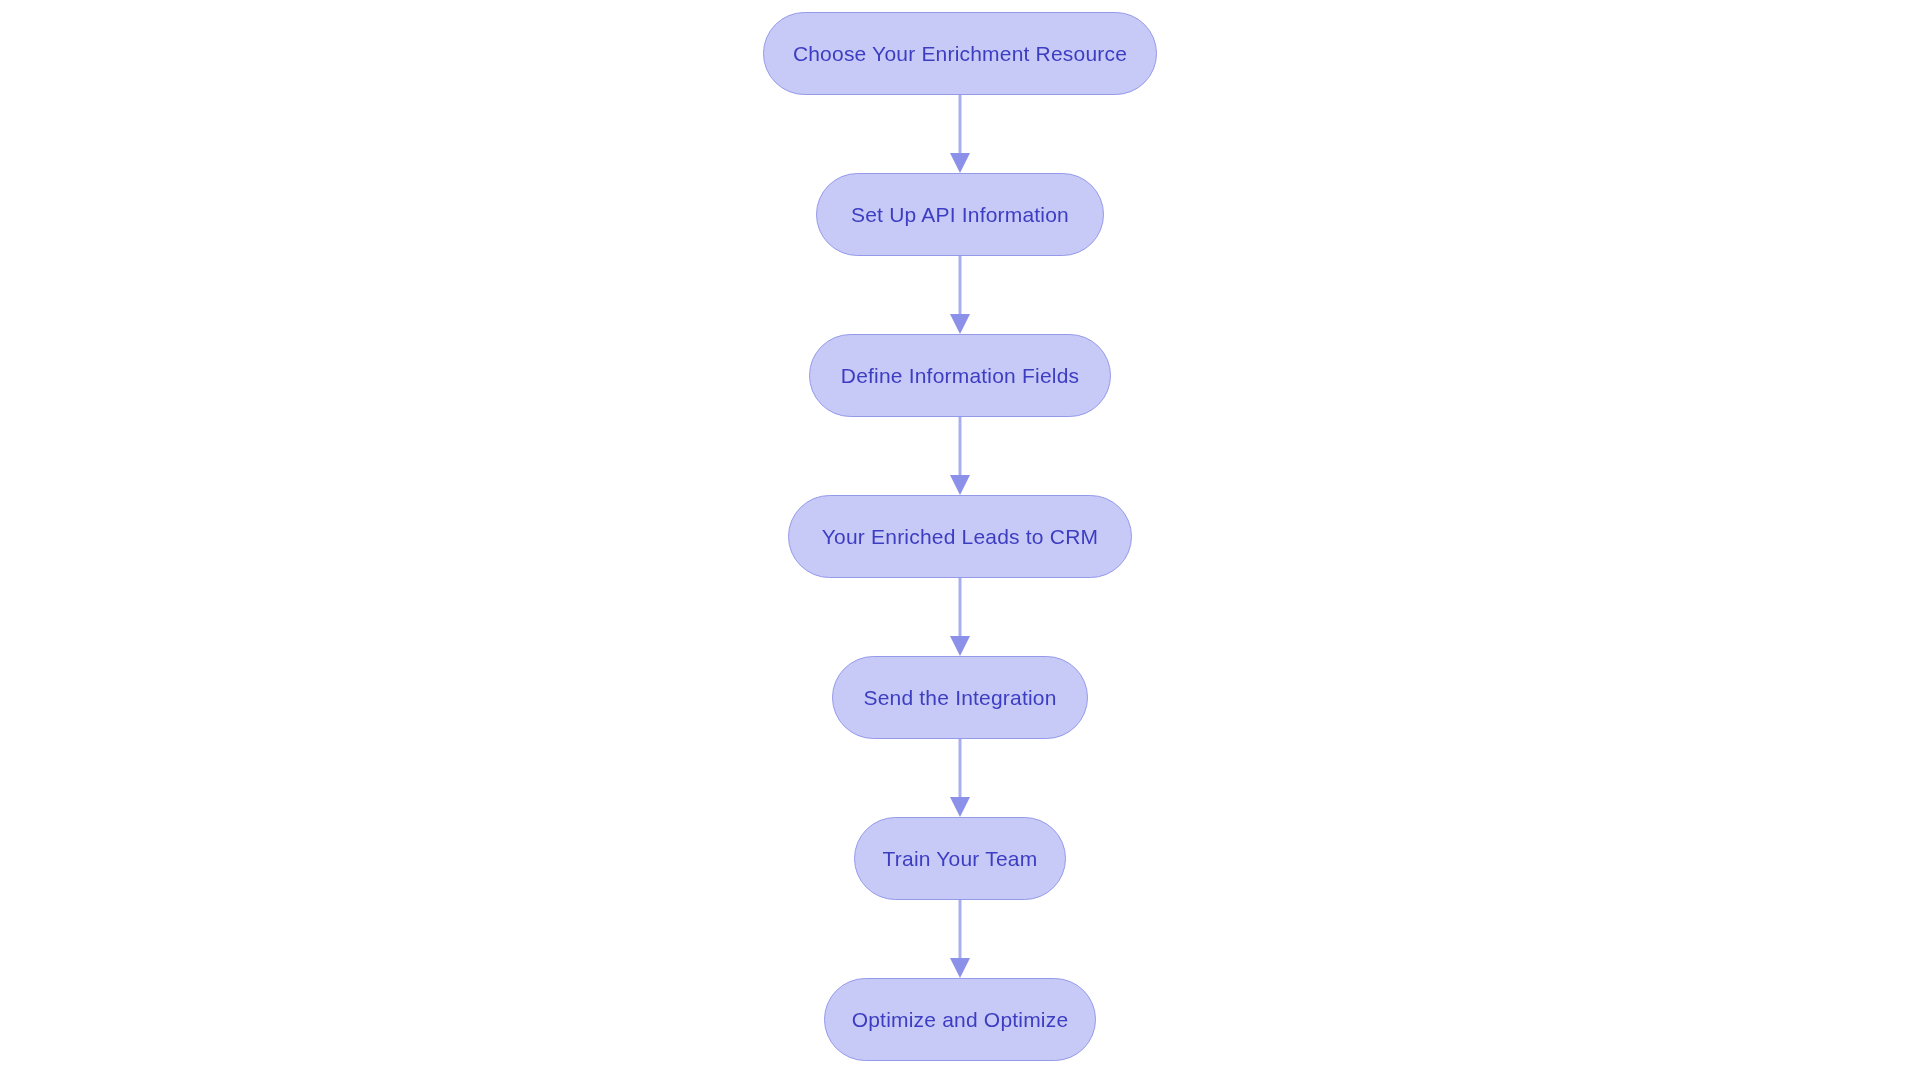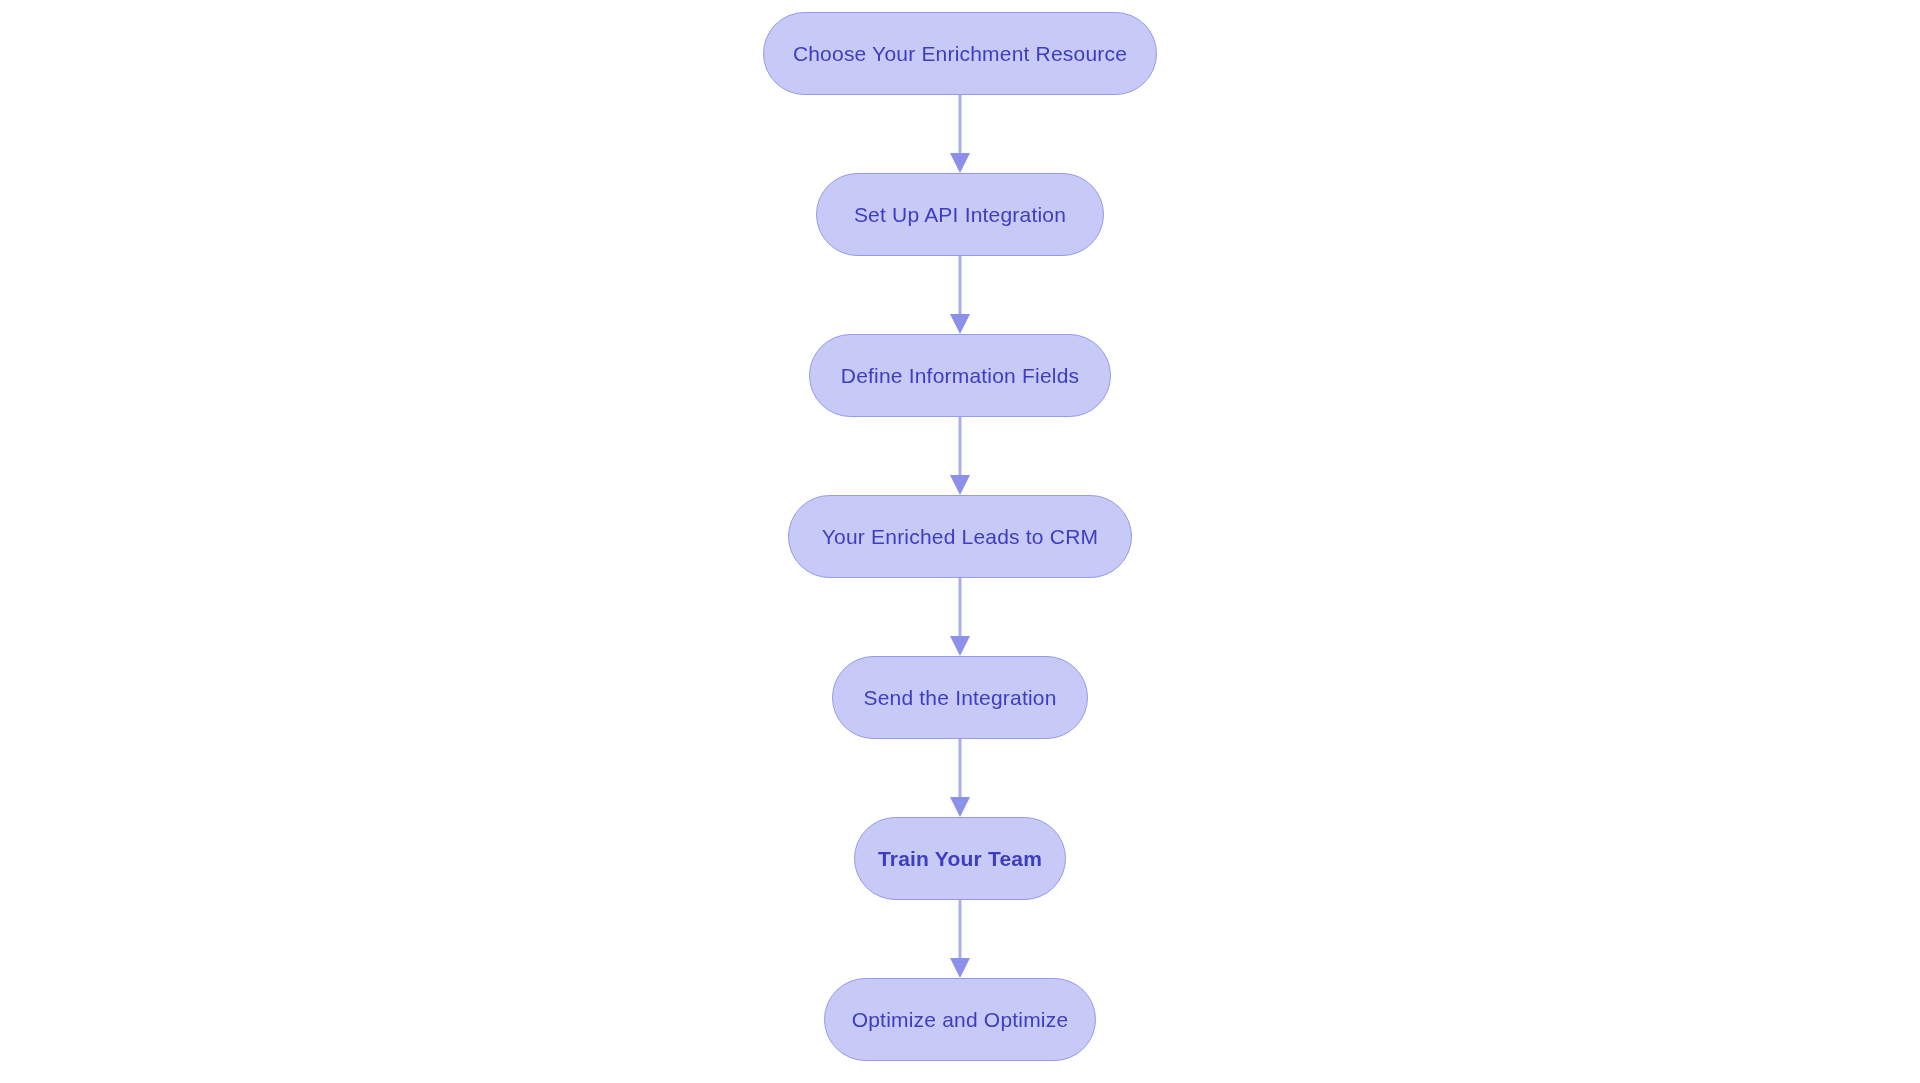--- a/index.html
+++ b/index.html
@@ -39,21 +39,21 @@
     font-size:21px;
     letter-spacing:0.2px;
     white-space:nowrap;
     flex:0 0 auto;
   }
   .n1{width:394px;}
   .n2{width:288px;}
   .n3{width:302px;}
   .n4{width:344px;}
   .n5{width:256px;}
-  .n6{width:212px;font-weight:bold;}
+  .n6{width:212px;}
   .n7{width:272px;}
   .connector{
     flex:0 0 auto;
     display:block;
     width:24px;height:78px;
   }
   .connector line{
     stroke:var(--arrow-line);
     stroke-width:3;
   }
@@ -70,21 +70,21 @@
     <div class="node n1">
       <span>Choose Your Enrichment Resource</span>
     </div>
 
     <svg class="connector" viewBox="0 0 24 78" xmlns="http://www.w3.org/2000/svg">
       <line x1="12" y1="0" x2="12" y2="59"></line>
       <polygon points="2,58 22,58 12,78"></polygon>
     </svg>
 
     <div class="node n2">
-      <span>Set Up API Integration</span>
+      <span>Set Up API Information</span>
     </div>
 
     <svg class="connector" viewBox="0 0 24 78" xmlns="http://www.w3.org/2000/svg">
       <line x1="12" y1="0" x2="12" y2="59"></line>
       <polygon points="2,58 22,58 12,78"></polygon>
     </svg>
 
     <div class="node n3">
       <span>Define Information Fields</span>
     </div>

